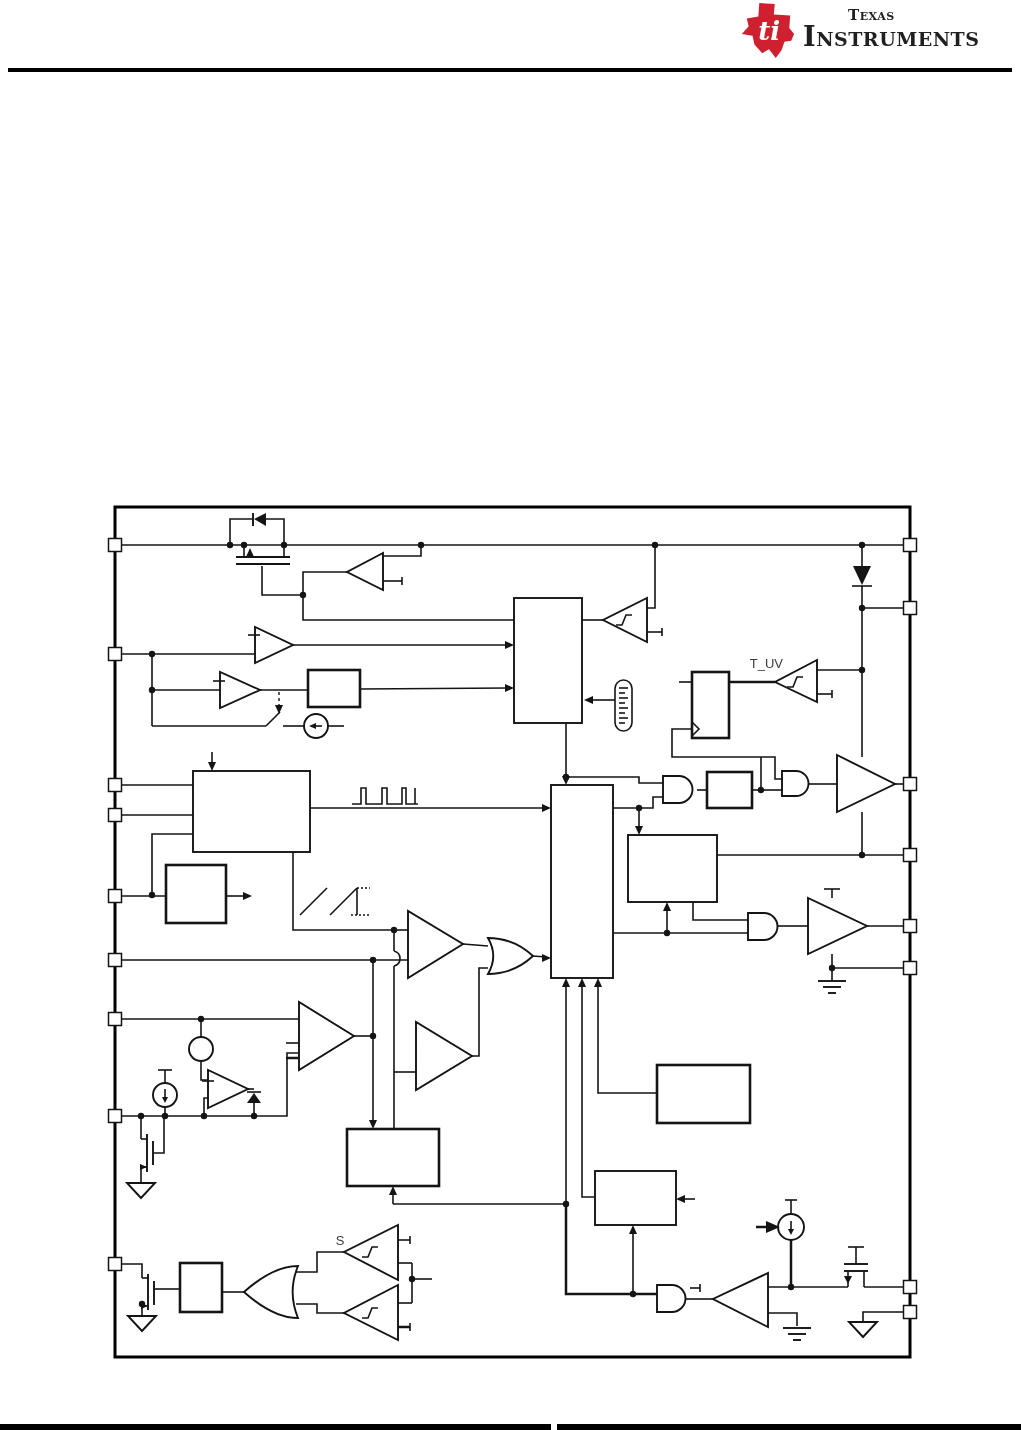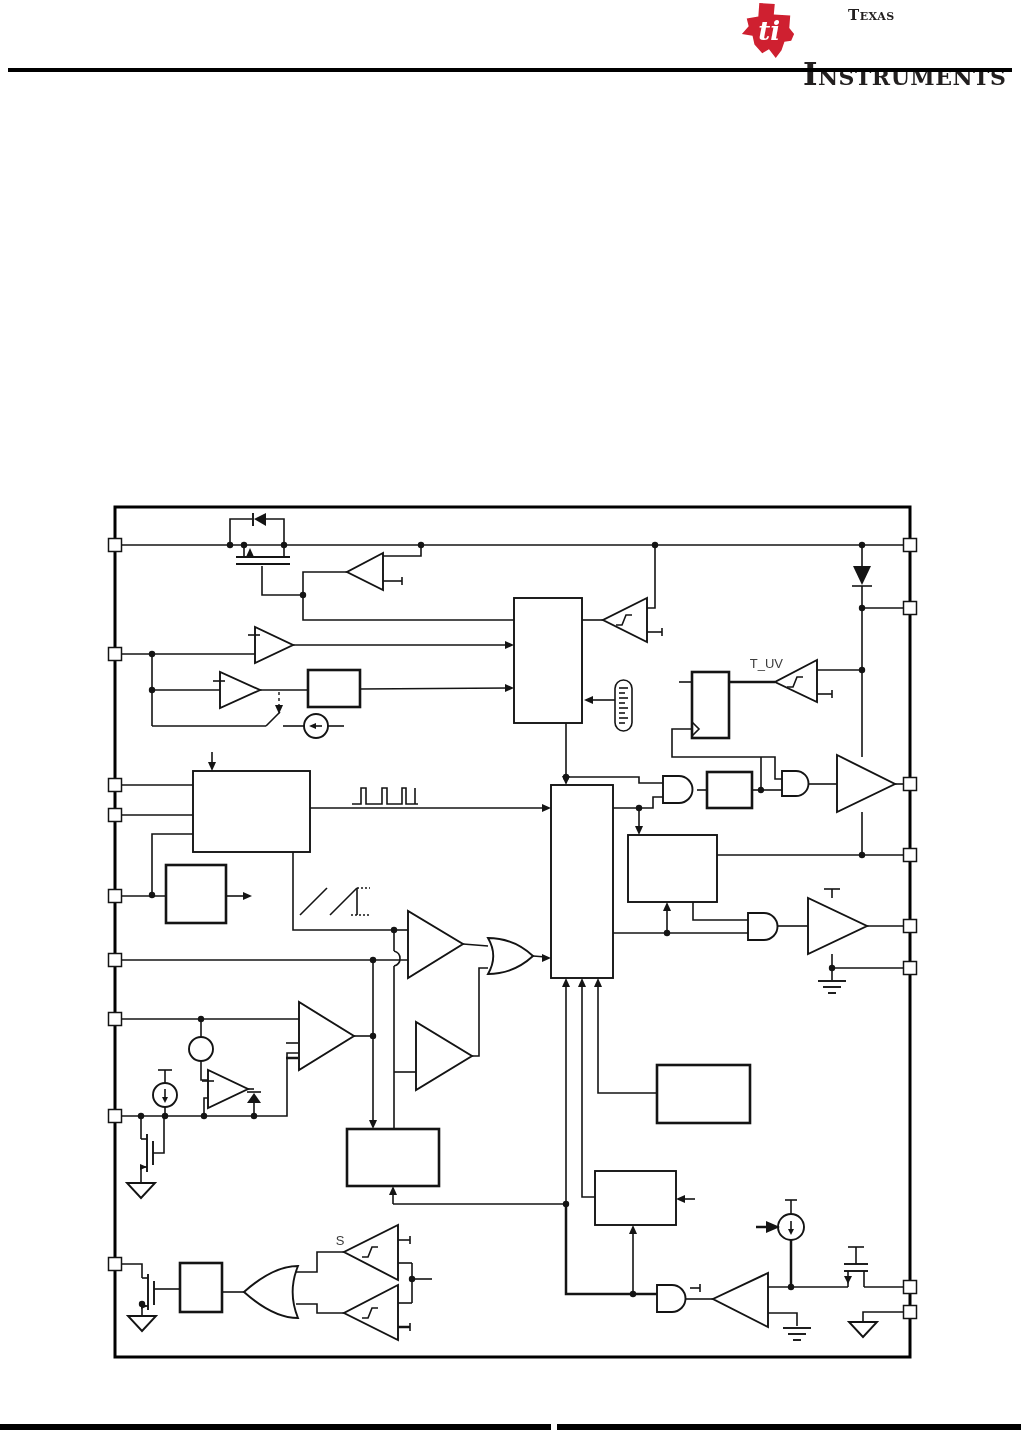--- a/index.html
+++ b/index.html
@@ -2,21 +2,21 @@
 <html><head>
 <meta charset="utf-8">
 <style>
   html,body{margin:0;padding:0;background:#ffffff;}
   body{width:1021px;height:1430px;position:relative;font-family:"Liberation Sans",sans-serif;}
   .header-logo{position:absolute;top:2px;right:32px;width:250px;height:60px;display:flex;align-items:flex-start;}
   .logo-mark{width:58px;height:58px;flex:0 0 auto;}
   .brand{margin-left:6px;padding-top:6px;color:#221f1f;font-family:"DejaVu Serif","Liberation Serif",serif;}
   .brand .l1,.brand .l2{font-variant:small-caps;font-weight:600;letter-spacing:.5px;line-height:1.02;}
   .brand .l1{font-size:15px;margin-left:45px;}
-  .brand .l2{font-size:31px;margin-top:36px;}
+  .brand .l2{font-size:27px;}
   .rule-top{position:absolute;left:8px;top:68px;width:1004px;height:4px;background:#000;}
   .rule-bottom{position:absolute;top:1424px;height:6px;background:#000;}
   .rule-bottom.seg1{left:0;width:551px;}
   .rule-bottom.seg2{left:557px;width:464px;}
   svg.schematic{position:absolute;left:0;top:0;}
   svg .w{stroke:#141414;fill:none;stroke-width:1.6;}
   svg .w2{stroke:#141414;fill:none;stroke-width:2.5;}
   svg .shape{stroke:#141414;fill:none;stroke-width:1.9;}
   svg .boxthick{stroke:#141414;fill:none;stroke-width:2.6;}
   svg .border{stroke:#000;fill:none;stroke-width:3;}

